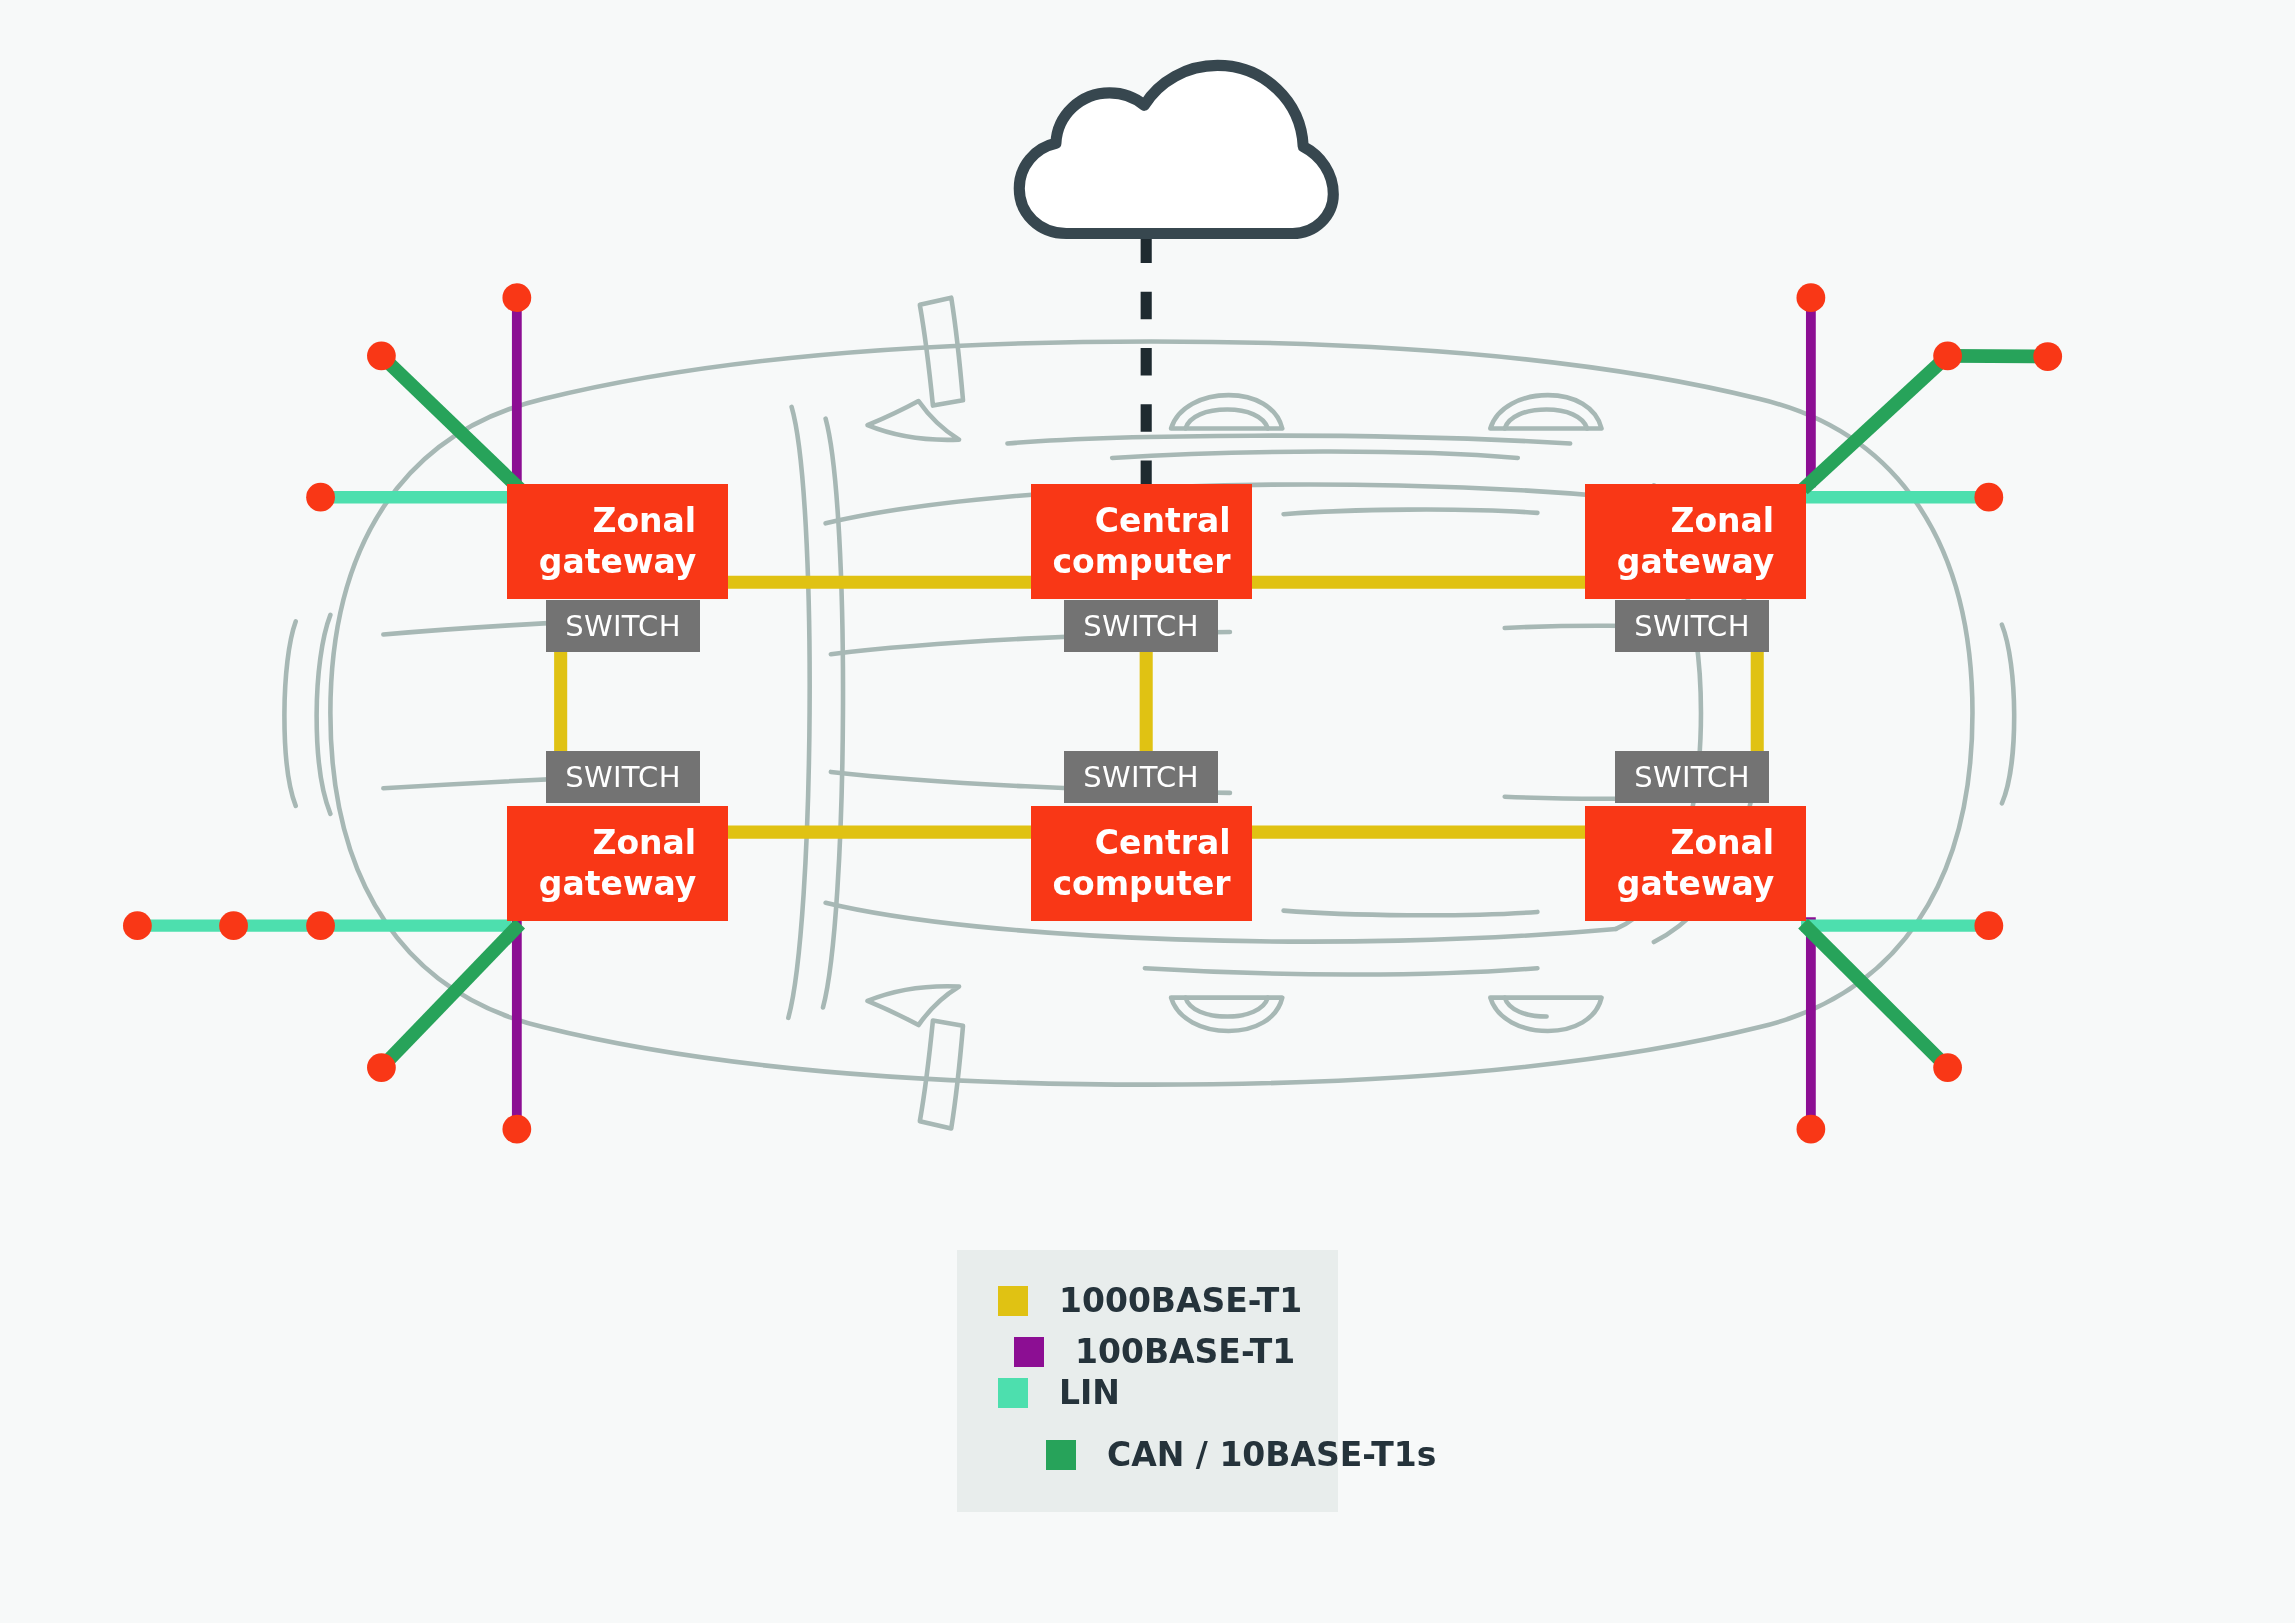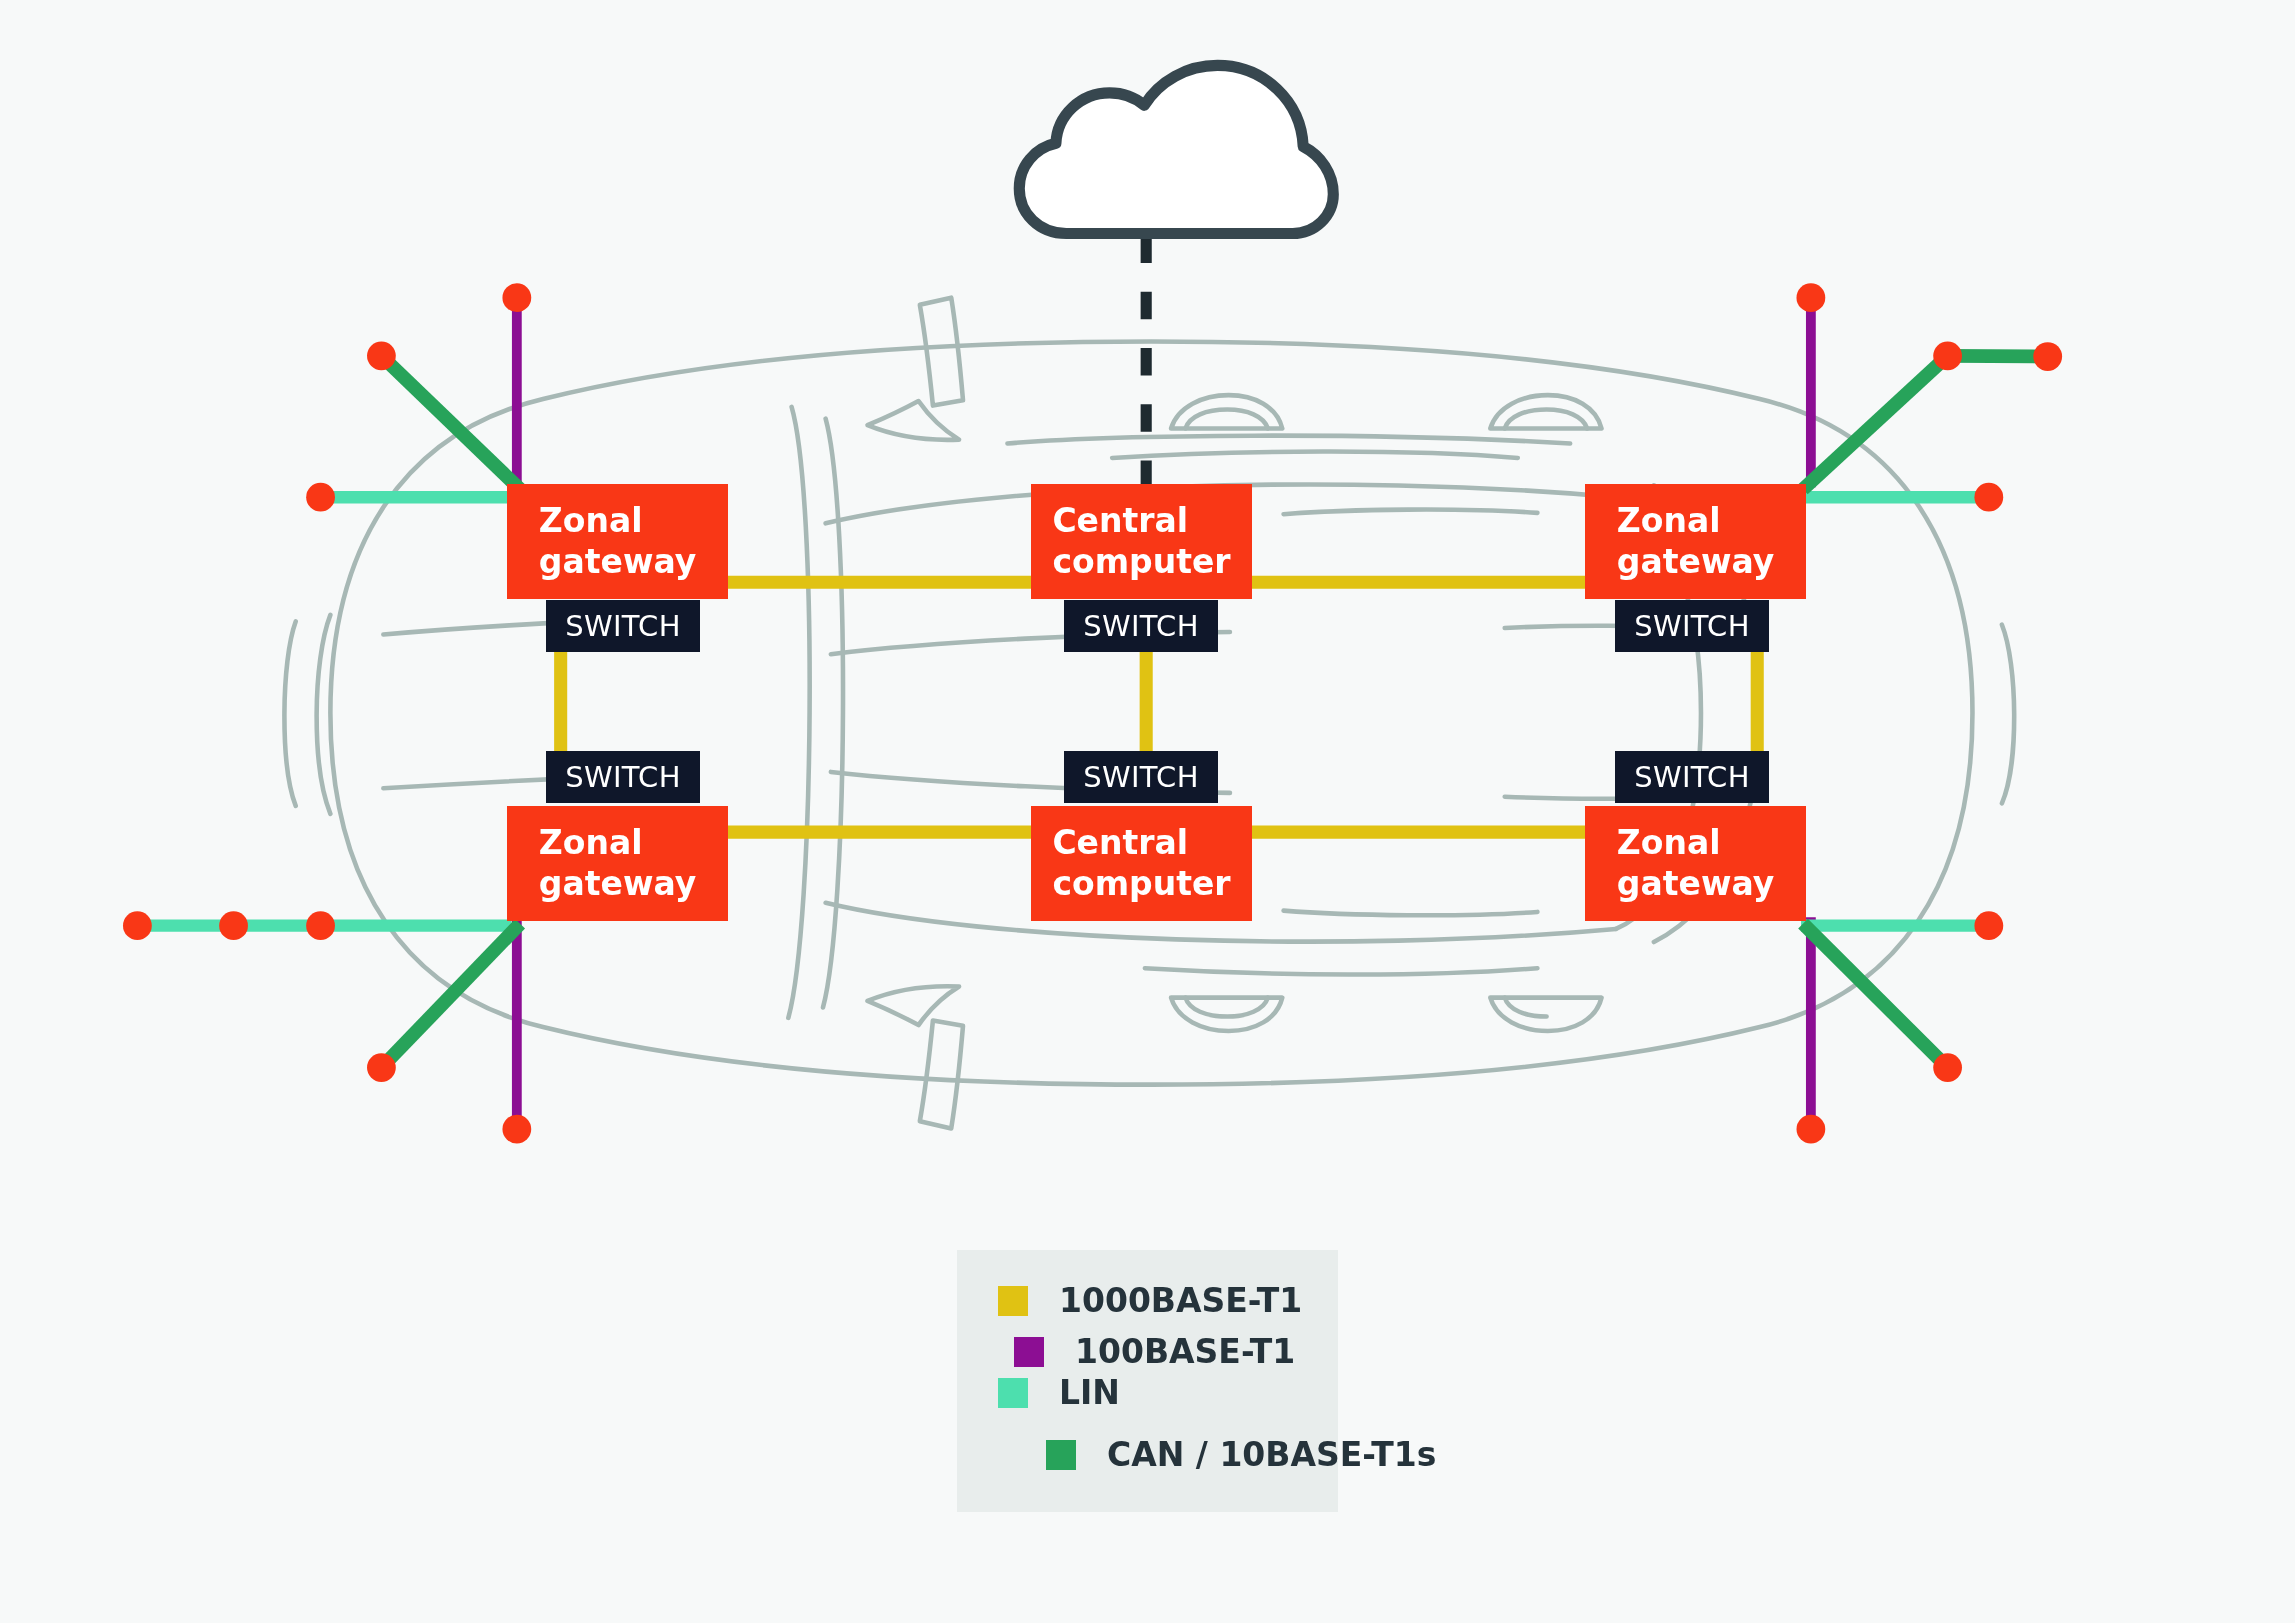--- a/index.html
+++ b/index.html
@@ -24,32 +24,32 @@
     position: absolute;
     left: 0; top: 0;
     width: 2295px;
     height: 1623px;
   }
   .node-box {
     position: absolute;
     display: flex;
     align-items: center;
     justify-content: center;
-    text-align: left;
+    text-align: right;
     color: #ffffff;
     box-sizing: border-box;
   }
   .gw-box {
     background: #F93716;
     font-size: 33px;
     font-weight: 700;
     line-height: 1.22;
   }
   .sw-box {
-    background: #0f172a;
+    background: #737373;
     font-size: 29px;
     font-weight: 400;
     letter-spacing: 0.3px;
   }
   .legend {
     position: absolute;
     background: #E8EDEC;
     box-sizing: border-box;
   }
   .legend-row {

